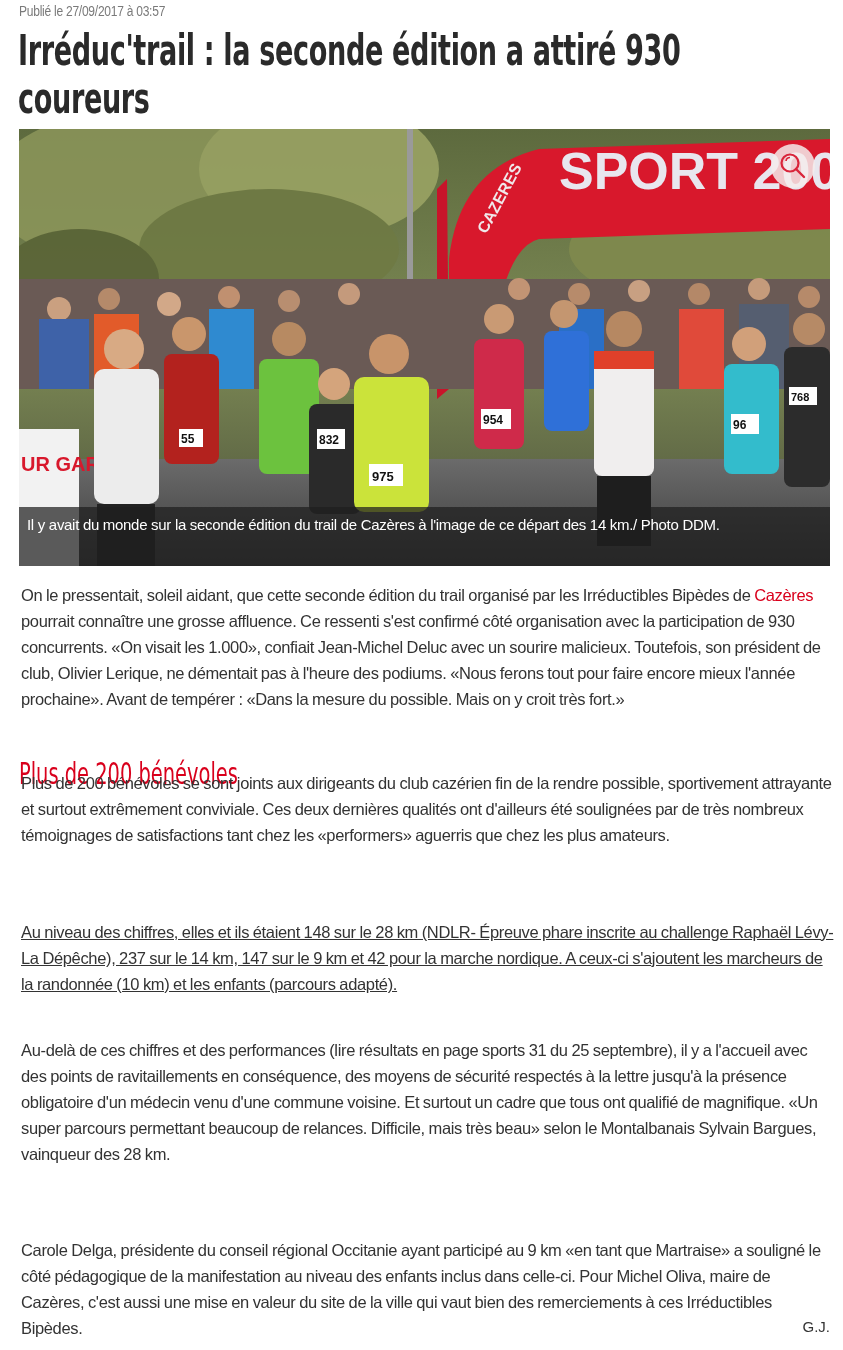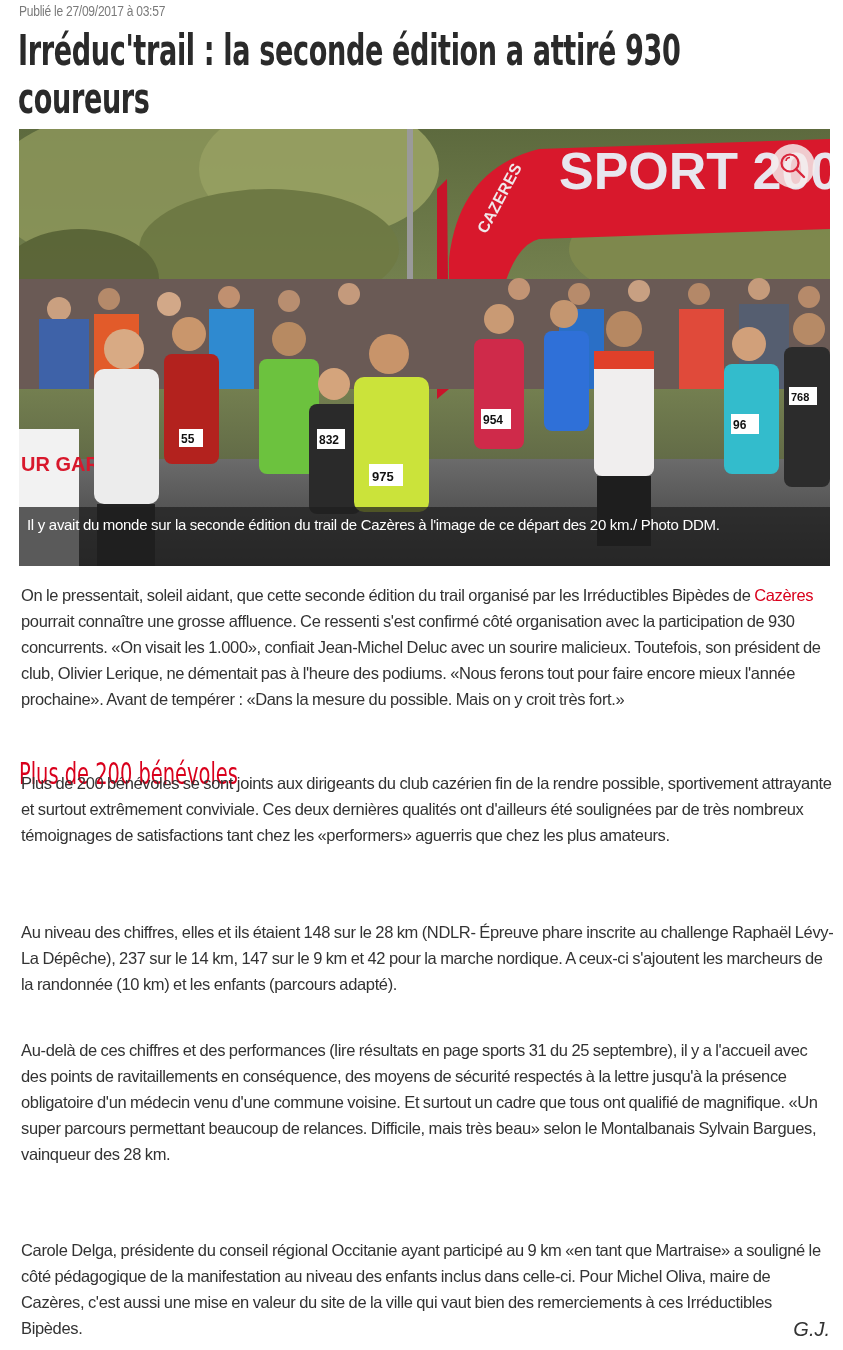--- a/index.html
+++ b/index.html
@@ -6,21 +6,21 @@
   body { width: 843px; height: 1350px; overflow: hidden; position: relative; font-family: "Liberation Sans", sans-serif; color: #333333; }
   .pubdate { position: absolute; left: 19px; top: 3px; font-size: 14px; color: #7a7a7a; font-family: "Liberation Sans Narrow", "Liberation Sans", sans-serif; letter-spacing: -0.3px; transform: scaleX(0.86); transform-origin: left top; white-space: nowrap; }
   .title { position: absolute; left: 18px; top: 26px; width: 1000px; margin: 0; font-size: 43px; line-height: 48px; font-weight: bold; color: #2a2a2a; font-family: "DejaVu Sans Condensed", "DejaVu Sans", sans-serif; transform: scaleX(0.70); transform-origin: left top; letter-spacing: -0.5px; }
   .figure { position: absolute; left: 19px; top: 129px; width: 811px; height: 437px; overflow: hidden; background: #6a6f55; }
   .photo { position: absolute; inset: 0; }
   .zoom-btn { position: absolute; left: 752px; top: 15px; width: 44px; height: 44px; border-radius: 50%; background: rgba(245,235,235,0.85); display: flex; align-items: center; justify-content: center; cursor: pointer; }
   .caption { position: absolute; left: 0; right: 0; top: 378px; height: 59px; background: rgba(30,30,30,0.72); color: #ffffff; font-size: 15px; line-height: 21px; padding: 7px 8px 0 8px; box-sizing: border-box; letter-spacing: -0.3px; }
   .body-text { position: absolute; left: 19px; width: 815px; font-size: 16.5px; line-height: 26px; color: #333333; margin: 2px; letter-spacing: -0.35px; word-spacing: -0.5px; }
   .body-text a { color: #d9001c; text-decoration: none; }
   .subhead { position: absolute; left: 19px; top: 756px; margin: 0; font-size: 30px; line-height: 36px; font-weight: normal; color: #d9001c; font-family: "DejaVu Sans Condensed", "DejaVu Sans", sans-serif; transform: scaleX(0.72); transform-origin: left top; white-space: nowrap; }
-  .signature { position: absolute; right: 13px; top: 1318px; font-style: italic; font-size: 20px; color: #333; }
+  .signature { position: absolute; right: 13px; top: 1318px; font-size: 15px; color: #333; }
 </style>
 </head>
 <body>
 
 <div>
 
   <div class="pubdate">Publié le 27/09/2017 à 03:57</div>
 
   <h1 class="title">Irréduc'trail : la seconde édition a attiré 930 coureurs</h1>
 
@@ -132,26 +132,26 @@
     </svg>
 
     <div class="zoom-btn">
       <svg width="30" height="30" viewBox="0 0 30 30">
         <circle cx="12" cy="12" r="8.5" fill="none" stroke="#d9253a" stroke-width="2.2"></circle>
         <path d="M8 10 A4 4 0 0 1 12 6.5" fill="none" stroke="#d9253a" stroke-width="1.6"></path>
         <line x1="18" y1="18" x2="26" y2="26" stroke="#d9253a" stroke-width="2.4" stroke-linecap="round"></line>
       </svg>
     </div>
 
-    <div class="caption">Il y avait du monde sur la seconde édition du trail de Cazères à l'image de ce départ des 20 km./ Photo DDM.</div>
+    <div class="caption">Il y avait du monde sur la seconde édition du trail de Cazères à l'image de ce départ des 14 km./ Photo DDM.</div>
   </div>
 
   <p class="body-text" style="top:580px;"><span>On le pressentait, soleil aidant, que cette seconde édition du trail organisé par les Irréductibles Bipèdes de </span><a href="#">Cazères</a><span> pourrait connaître une grosse affluence. Ce ressenti s'est confirmé côté organisation avec la participation de 930 concurrents. «On visait les 1.000», confiait Jean-Michel Deluc avec un sourire malicieux. Toutefois, son président de club, Olivier Lerique, ne démentait pas à l'heure des podiums. «Nous ferons tout pour faire encore mieux l'année prochaine». Avant de tempérer : «Dans la mesure du possible. Mais on y croit très fort.»</span></p>
 
   <h2 class="subhead">Plus de 200 bénévoles</h2>
 
   <p class="body-text" style="top:768px;">Plus de 200 bénévoles se sont joints aux dirigeants du club cazérien fin de la rendre possible, sportivement attrayante et surtout extrêmement conviviale. Ces deux dernières qualités ont d'ailleurs été soulignées par de très nombreux témoignages de satisfactions tant chez les «performers» aguerris que chez les plus amateurs.</p>
-  <p class="body-text" style="top:917px;">Au niveau des chiffres, elles et ils étaient 148 sur le 28 km (NDLR- Épreuve phare inscrite au challenge Raphaël Lévy- La Dépêche), 237 sur le 14 km, 147 sur le 9 km et 42 pour la marche nordique. A ceux-ci s'ajoutent les marcheurs de la randonnée (10 km) et les enfants (parcours adapté).</p>
+  <p class="body-text" style="top:917px;text-decoration:underline;">Au niveau des chiffres, elles et ils étaient 148 sur le 28 km (NDLR- Épreuve phare inscrite au challenge Raphaël Lévy- La Dépêche), 237 sur le 14 km, 147 sur le 9 km et 42 pour la marche nordique. A ceux-ci s'ajoutent les marcheurs de la randonnée (10 km) et les enfants (parcours adapté).</p>
   <p class="body-text" style="top:1035px;">Au-delà de ces chiffres et des performances (lire résultats en page sports 31 du 25 septembre), il y a l'accueil avec des points de ravitaillements en conséquence, des moyens de sécurité respectés à la lettre jusqu'à la présence obligatoire d'un médecin venu d'une commune voisine. Et surtout un cadre que tous ont qualifié de magnifique. «Un super parcours permettant beaucoup de relances. Difficile, mais très beau» selon le Montalbanais Sylvain Bargues, vainqueur des 28 km.</p>
   <p class="body-text" style="top:1235px;">Carole Delga, présidente du conseil régional Occitanie ayant participé au 9 km «en tant que Martraise» a souligné le côté pédagogique de la manifestation au niveau des enfants inclus dans celle-ci. Pour Michel Oliva, maire de Cazères, c'est aussi une mise en valeur du site de la ville qui vaut bien des remerciements à ces Irréductibles Bipèdes.</p>
 
   <div class="signature">G.J.</div>
 </div>
 
 </body></html>

